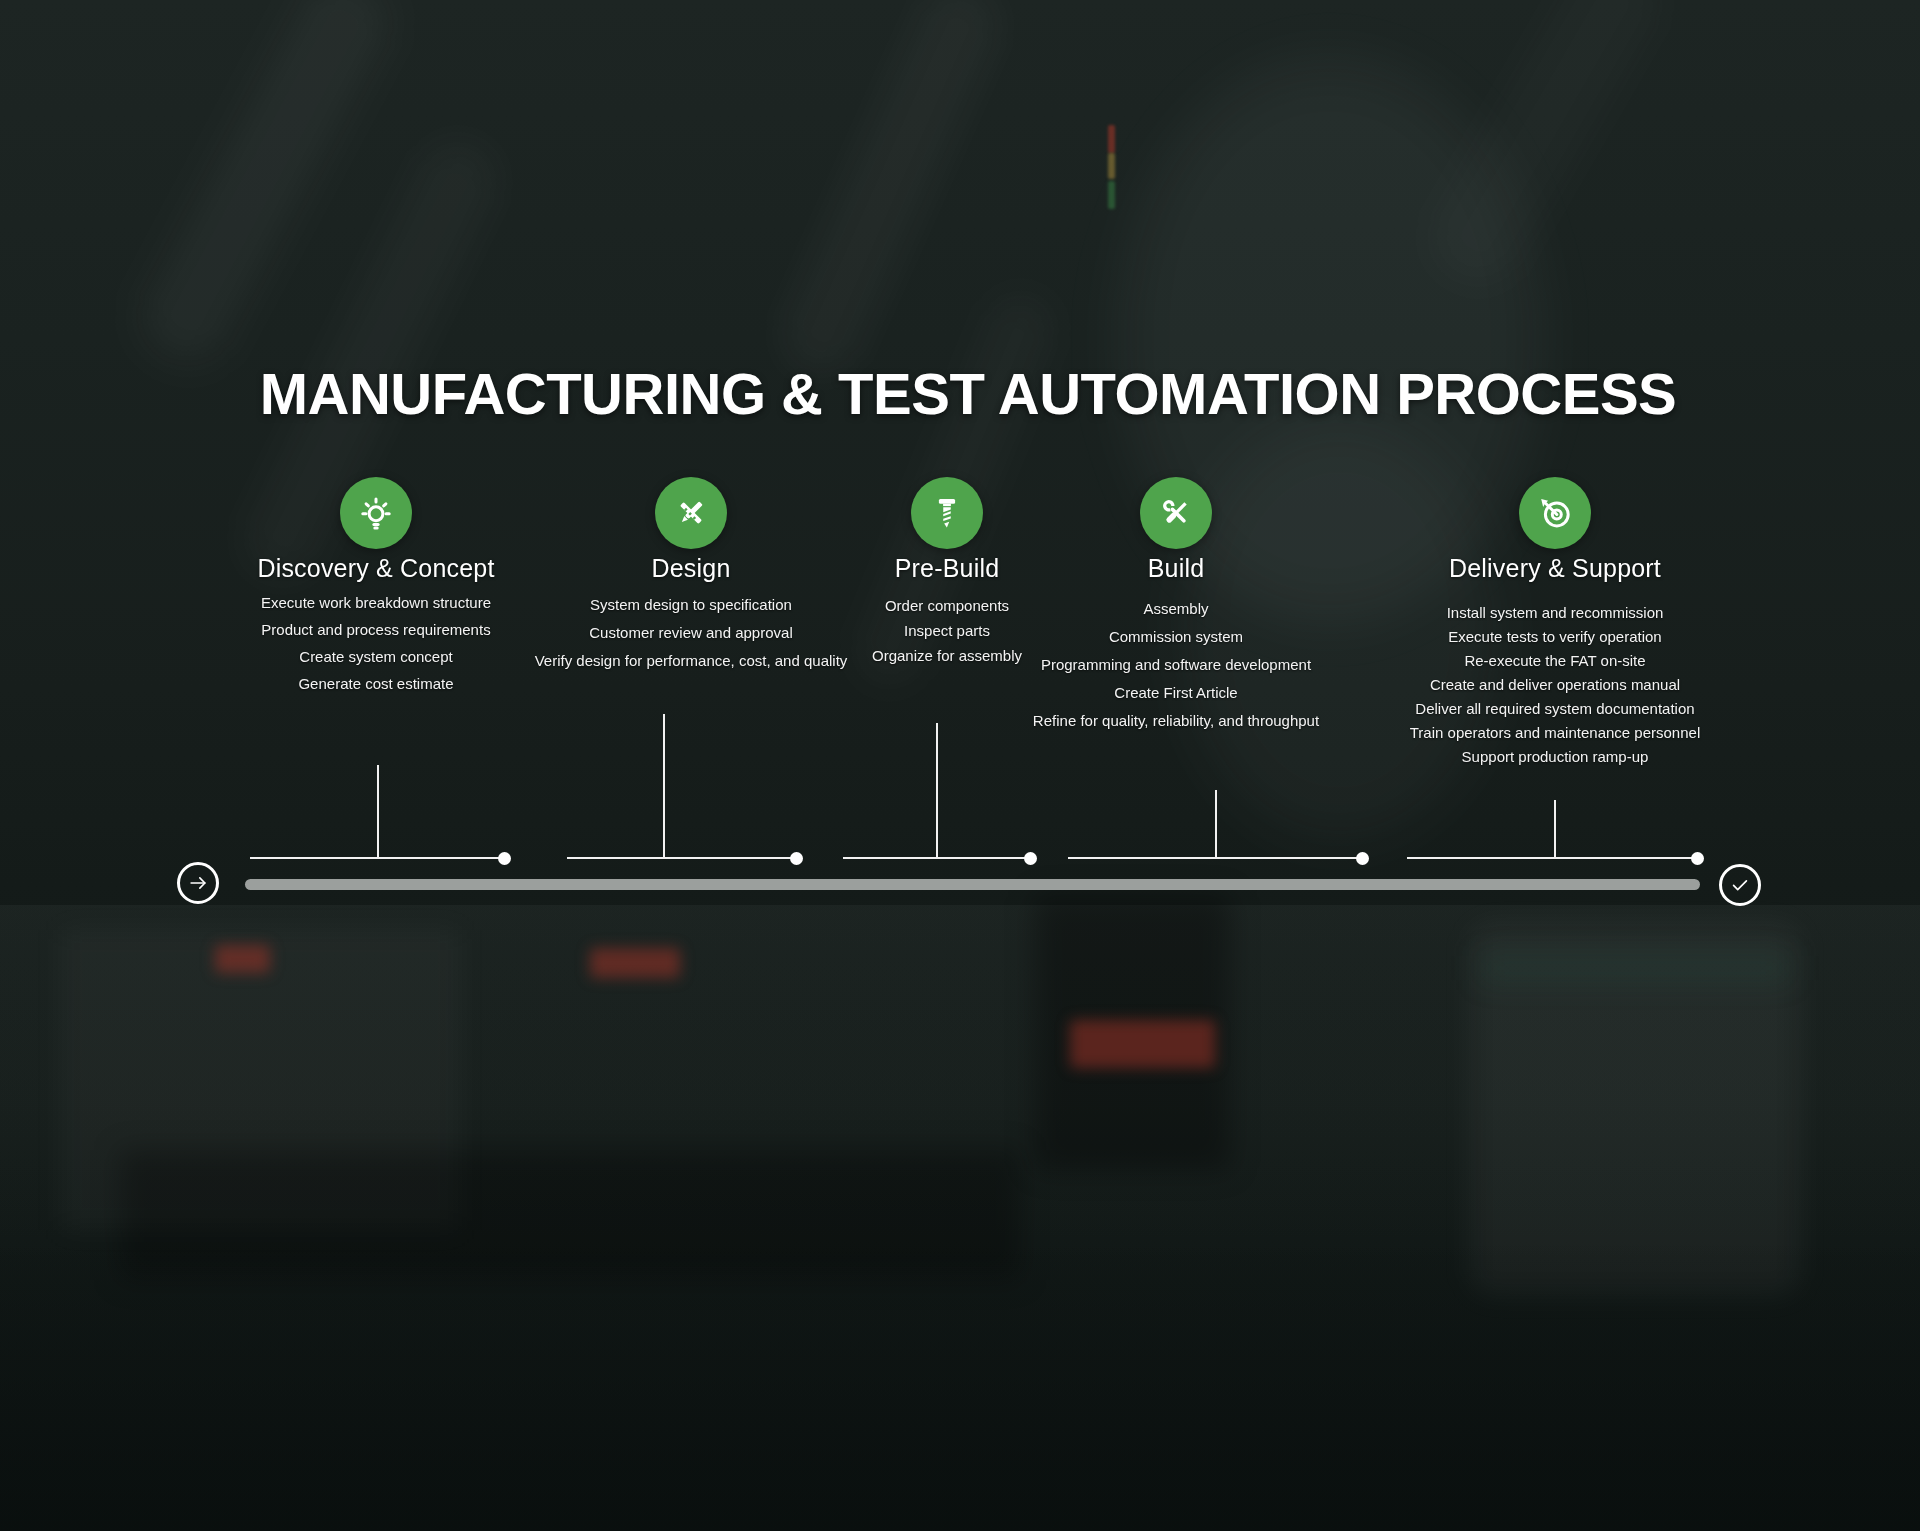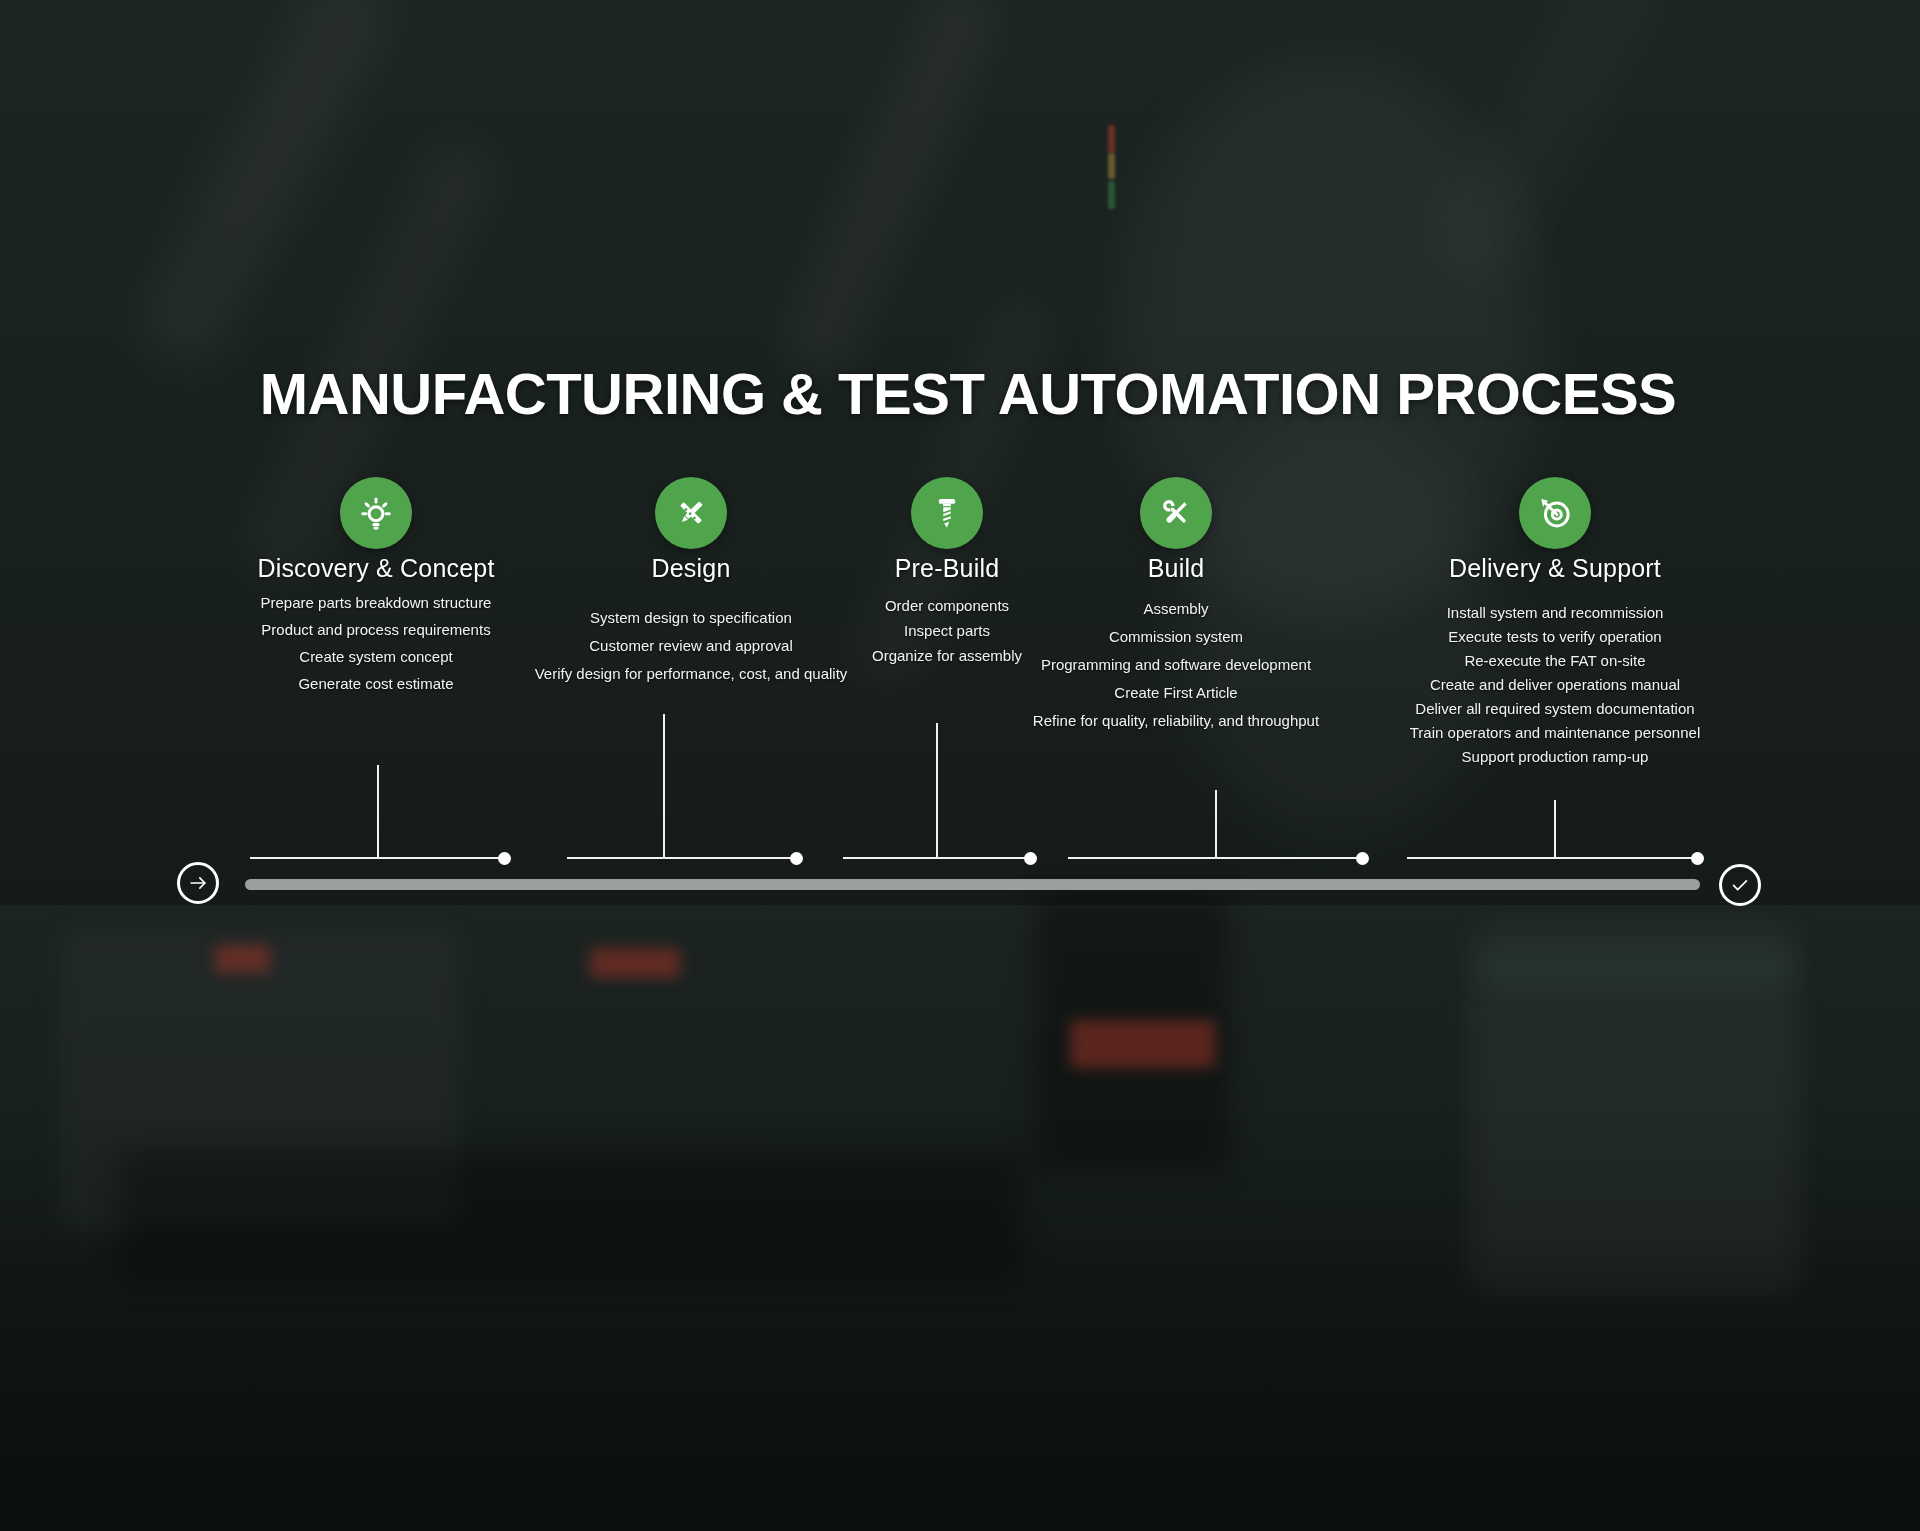--- a/index.html
+++ b/index.html
@@ -38,21 +38,21 @@
     box-shadow:0 2px 10px rgba(0,0,0,0.35);
   }
   .icon-circle svg{width:36px;height:36px;display:block;}
   .stage-title{
     margin-top:4px;font-size:25px;font-weight:400;line-height:30px;color:#fff;
     text-shadow:0 1px 3px rgba(0,0,0,0.6);letter-spacing:0.2px;
   }
   .bullets{margin:0;padding:0;list-style:none;font-size:15px;color:#f4f4f4;
     text-shadow:0 1px 2px rgba(0,0,0,0.65);}
   #stage-1 .bullets{margin-top:6px;line-height:27px;}
-  #stage-2 .bullets{margin-top:21px;line-height:28px;}
+  #stage-2 .bullets{margin-top:8px;line-height:28px;}
   #stage-3 .bullets{margin-top:10px;line-height:25px;}
   #stage-4 .bullets{margin-top:12px;line-height:28px;}
   #stage-5 .bullets{margin-top:18px;line-height:24px;}
 
   
   .bracket-line{position:absolute;top:857px;height:2px;background:#f2f2f2;}
   #bl-1{left:250px;width:254px;}
   #bl-2{left:567px;width:229px;}
   #bl-3{left:843px;width:187px;}
   #bl-4{left:1068px;width:294px;}
@@ -118,21 +118,21 @@
           <path d="M11.2 22h1.6"></path>
         <path d="M12 2.6v2"></path>
           <path d="M5.4 5.9l1.5 1.4"></path>
           <path d="M18.6 5.9l-1.5 1.4"></path>
         <path d="M3.2 12.5h2.1"></path>
           <path d="M18.7 12.5h2.1"></path>
       </svg>
     </div>
     <div class="stage-title">Discovery &amp; Concept</div>
     <ul class="bullets">
-      <li>Prepare parts breakdown structure</li>
+      <li>Execute work breakdown structure</li>
       <li>Product and process requirements</li>
       <li>Create system concept</li>
       <li>Generate cost estimate</li>
     </ul>
   </div>
 
   <div class="stage" id="stage-2">
     <div class="icon-circle">
       <svg viewBox="0 0 24 24" fill="#fff">
         <g transform="rotate(45 12 12)">

